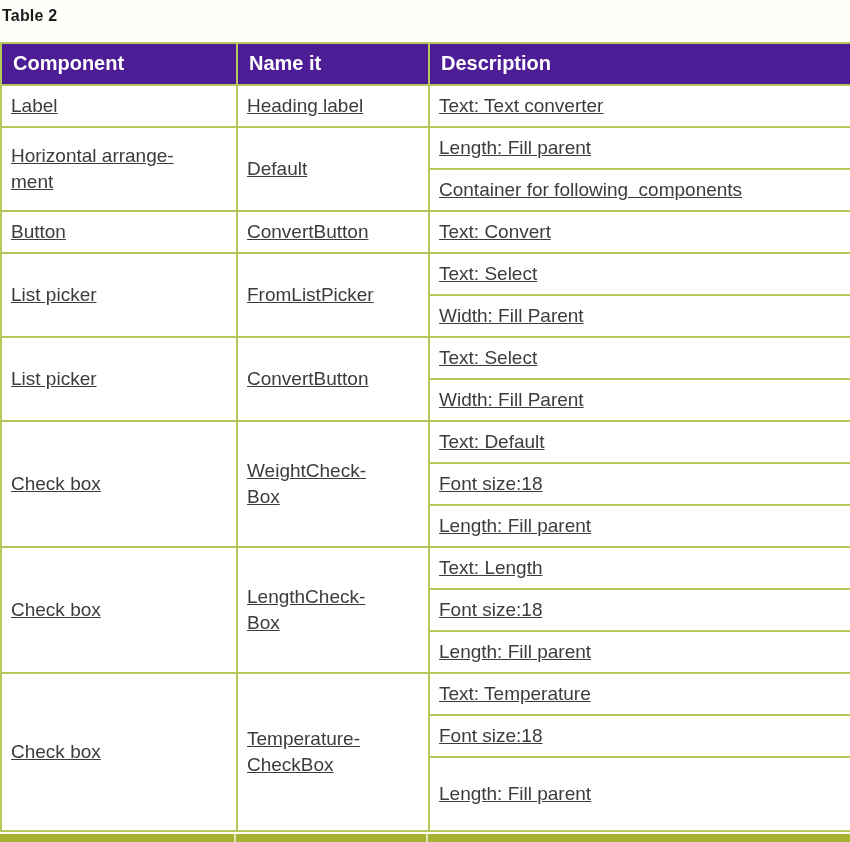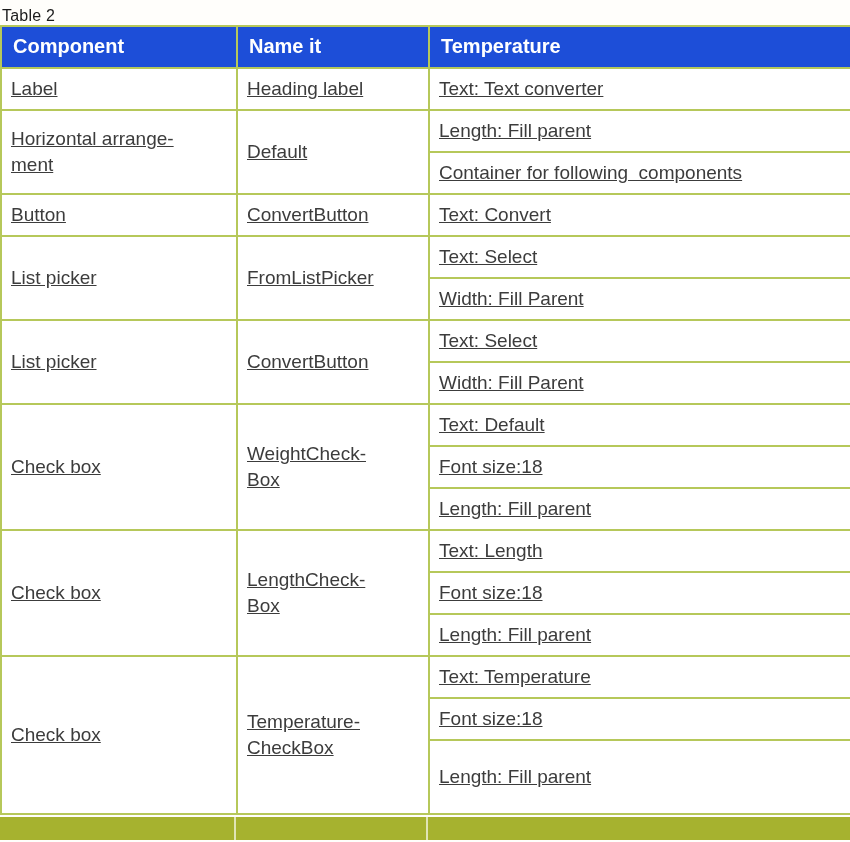--- a/index.html
+++ b/index.html
@@ -4,35 +4,35 @@
 <style>
   * { margin: 0; padding: 0; box-sizing: border-box; }
   html, body {
     width: 850px; height: 842px;
     background: #fffefb;
     overflow: hidden;
     font-family: "Liberation Sans", "DejaVu Sans", sans-serif;
   }
   .page-title {
     font-size: 16px;
-    font-weight: normal;
+    font-weight: bold;
     color: #1c1c1c;
-    padding: 7px 0 0 2px;
+    padding: 7px 0 17px 2px;
     letter-spacing: 0.2px;
   }
   table.comp-table {
     width: 850px;
     border-collapse: collapse;
     table-layout: fixed;
   }
   col.c1 { width: 236px; }
   col.c2 { width: 192px; }
   col.c3 { width: 422px; }
   .comp-table th {
-    background: #1d4ed8;
+    background: #4c1d95;
     color: #ffffff;
     font-size: 20px;
     font-weight: bold;
     text-align: left;
     height: 37px;
     padding: 0 0 2px 11px;
     border: 2px solid #b6c85a;
     border-bottom: 2px solid #b6c85a;
     margin-top: 44px;
   }
@@ -74,21 +74,21 @@
 <table class="comp-table">
   <colgroup>
       <col class="c1">
       <col class="c2">
       <col class="c3">
     </colgroup>
   <thead>
     <tr>
       <th>Component</th>
       <th>Name it</th>
-      <th>Temperature</th>
+      <th>Description</th>
     </tr>
   </thead>
   <tbody>
     <tr>
       <td>Label</td>
       <td>Heading label</td>
       <td>Text: Text converter</td>
     </tr>
 
     <tr>

